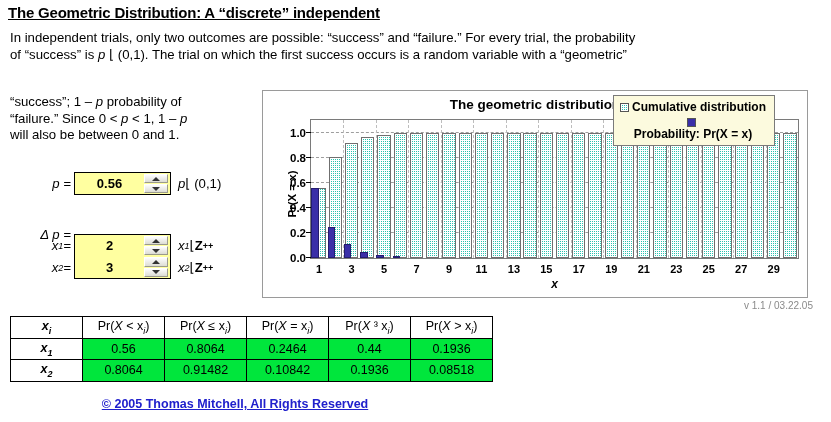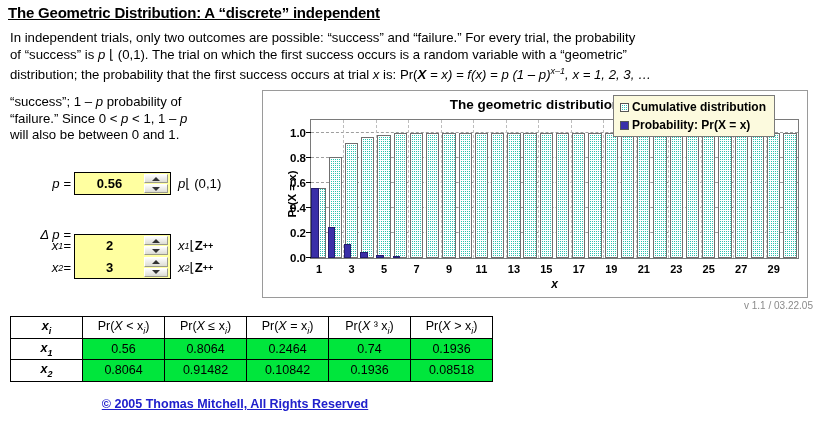--- a/index.html
+++ b/index.html
@@ -135,21 +135,21 @@
   #xlabel {
     position:absolute; left:47px; right:8px; bottom:6px;
     text-align:center; font-size:12px; font-weight:bold; font-style:italic;
   }
   #legend {
     position:absolute; right:32px; top:4px;
     background:#fcfade; border:1px solid #7a7a7a;
     padding:4px 8px 4px 6px; z-index:5;
   }
   .leg-item { display:flex; align-items:center; font-size:12px; font-weight:bold; white-space:nowrap; }
-  .leg-item + .leg-item { margin-top:4px; }
+  .leg-item + .leg-item { margin-top:4px;flex-direction:column; }
   .leg-sw { width:9px; height:9px; margin-right:3px; border:1px solid #555; flex:none; }
   .leg-sw.cum {
     background-color:#2bc4b0;
     background-image:
       repeating-linear-gradient(0deg, #ffffff 0 1px, transparent 1px 2px),
       repeating-linear-gradient(90deg, #ffffff 0 1px, transparent 1px 2px);
   }
   .leg-sw.prob { background:#3a2fa8; }
 
   #version {
@@ -182,21 +182,20 @@
   }
 </style>
 </head>
 <body>
 
 <div id="title">The Geometric Distribution: A “discrete” independent</div>
 
 <div id="intro">
   <span class="ln">In independent trials, only two outcomes are possible: “success” and “failure.” For every trial, the probability</span>
   <span class="ln"><span>of “success” is </span><span class="it">p</span><span> ⌊ (0,1). The trial on which the first success occurs is a random variable with a “geometric”</span></span>
-  <span class="ln"><span>distribution; the probability that the first success occurs at trial </span><span class="it">x</span><span> is: Pr(</span><span class="bi">X</span><span class="it"> = x) = f(x) = p (1 – p)</span><span class="sup">x–1</span><span class="it">, x = 1, 2, 3, …</span></span>
 </div>
 
 <div id="leftpara">
   <span class="ln"><span>“success”; 1 – </span><span class="it">p</span><span> probability of</span></span>
   <span class="ln"><span>“failure.” Since 0 &lt; </span><span class="it">p</span><span> &lt; 1, 1 – </span><span class="it">p</span></span>
   <span class="ln">will also be between 0 and 1.</span>
 </div>
 
 <div id="controls">
 
@@ -457,21 +456,21 @@
         <th style="width: 82px;">Pr(<span class="th-it">X</span> ³ x<span class="sub">i</span>)</th>
         <th style="width: 82px;">Pr(<span class="th-it">X</span> &gt; x<span class="sub">i</span>)</th>
       </tr>
   </thead>
   <tbody id="tbody">
       <tr>
         <td class="rowhdr">x<span class="sub">1</span></td>
         <td class="val">0.56</td>
         <td class="val">0.8064</td>
         <td class="val">0.2464</td>
-        <td class="val">0.74</td>
+        <td class="val">0.44</td>
         <td class="val">0.1936</td>
       </tr>
       <tr>
         <td class="rowhdr">x<span class="sub">2</span></td>
         <td class="val">0.8064</td>
         <td class="val">0.91482</td>
         <td class="val">0.10842</td>
         <td class="val">0.1936</td>
         <td class="val">0.08518</td>
       </tr>

